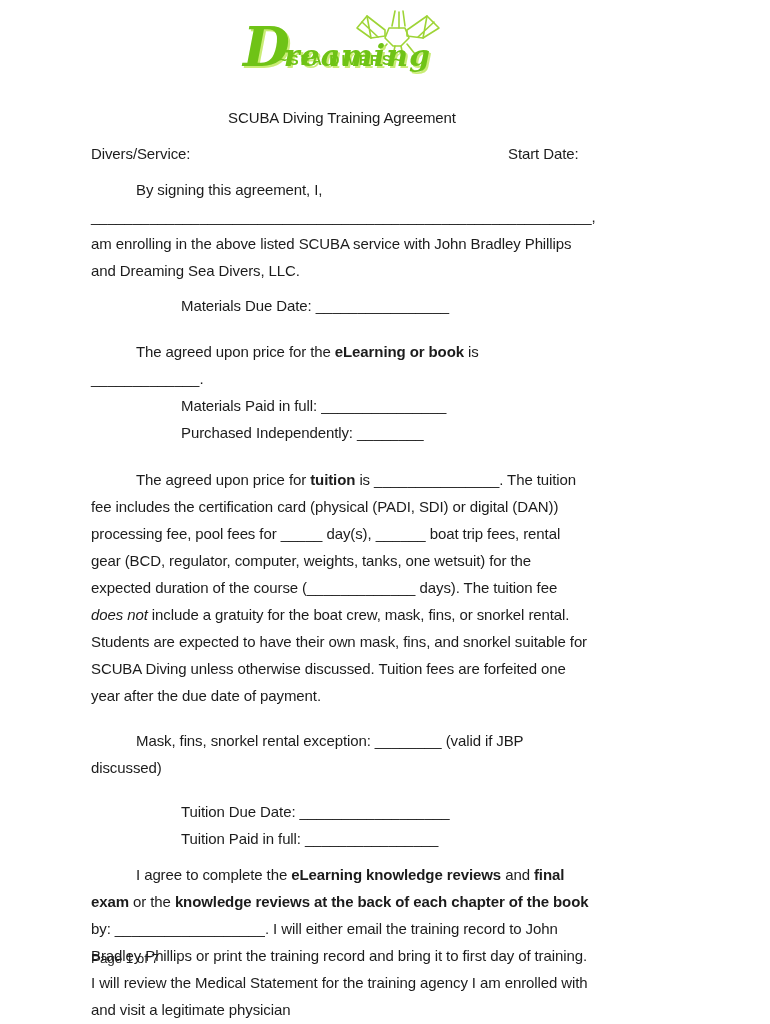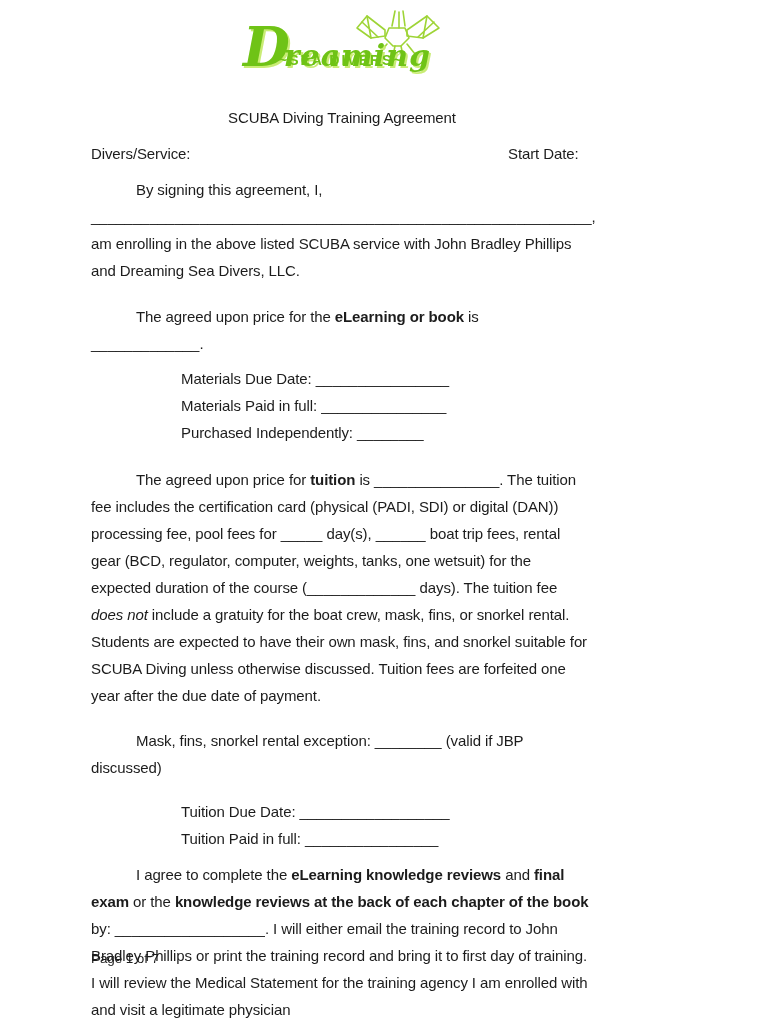--- a/index.html
+++ b/index.html
@@ -111,23 +111,23 @@
 
     <h1 class="doc-title">SCUBA Diving Training Agreement</h1>
 
     <div class="meta-row">
       <span>Divers/Service:</span>
       <span class="meta-start">Start Date:</span>
     </div>
 
     <p class="para indent p-enroll"><span class="seg seg-normal">By signing this agreement, I, </span><span class="seg seg-blank">____________________________________________________________</span><span class="seg seg-normal">, am enrolling in the above listed SCUBA service with John Bradley Phillips and Dreaming Sea Divers, LLC.</span></p>
 
+    <p class="para sub m-first"><span class="seg seg-normal">Materials Due Date: </span><span class="seg seg-blank">________________</span></p>
+
     <p class="para indent p-elearn"><span class="seg seg-normal">The agreed upon price for the </span><span class="seg seg-bold">eLearning or book</span><span class="seg seg-normal"> is </span><span class="seg seg-blank">_____________</span><span class="seg seg-normal">.</span></p>
-
-    <p class="para sub m-first"><span class="seg seg-normal">Materials Due Date: </span><span class="seg seg-blank">________________</span></p>
     <p class="para sub"><span class="seg seg-normal">Materials Paid in full: </span><span class="seg seg-blank">_______________</span></p>
     <p class="para sub"><span class="seg seg-normal">Purchased Independently: </span><span class="seg seg-blank">________</span></p>
 
     <p class="para indent p-tuition"><span class="seg seg-normal">The agreed upon price for </span><span class="seg seg-bold">tuition</span><span class="seg seg-normal"> is </span><span class="seg seg-blank">_______________</span><span class="seg seg-normal">. The tuition fee includes the certification card (physical (PADI, SDI) or digital (DAN)) processing fee, pool fees for </span><span class="seg seg-blank">_____</span><span class="seg seg-normal"> day(s), </span><span class="seg seg-blank">______</span><span class="seg seg-normal"> boat trip fees, rental gear (BCD, regulator, computer, weights, tanks, one wetsuit) for the expected duration of the course (</span><span class="seg seg-blank">_____________</span><span class="seg seg-normal"> days). The tuition fee </span><span class="seg seg-italic">does not</span><span class="seg seg-normal"> include a gratuity for the boat crew, mask, fins, or snorkel rental. Students are expected to have their own mask, fins, and snorkel suitable for SCUBA Diving unless otherwise discussed. Tuition fees are forfeited one year after the due date of payment.</span></p>
 
     <p class="para indent p-mask"><span class="seg seg-normal">Mask, fins, snorkel rental exception: </span><span class="seg seg-blank">________</span><span class="seg seg-normal"> (valid if JBP discussed)</span></p>
 
     <p class="para sub t-first"><span class="seg seg-normal">Tuition Due Date: </span><span class="seg seg-blank">__________________</span></p>
     <p class="para sub"><span class="seg seg-normal">Tuition Paid in full: </span><span class="seg seg-blank">________________</span></p>
 

